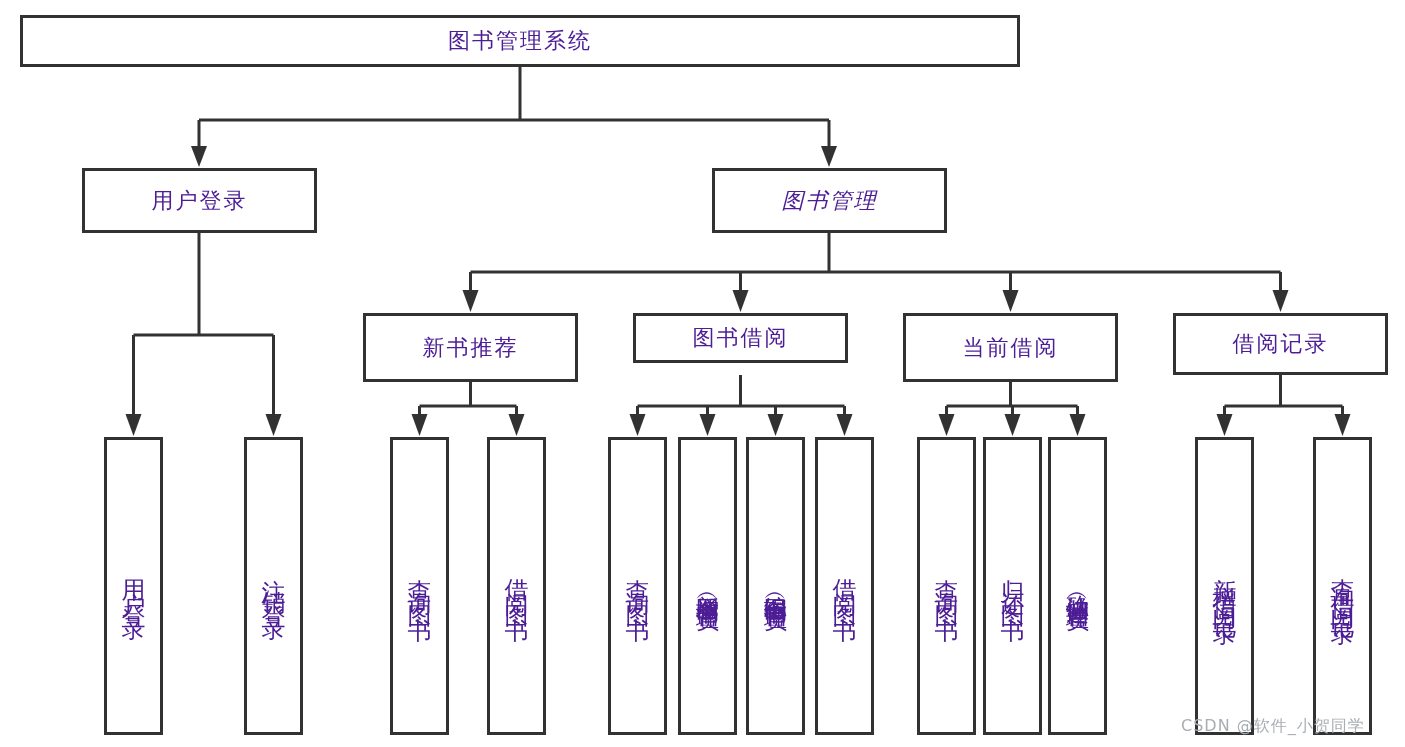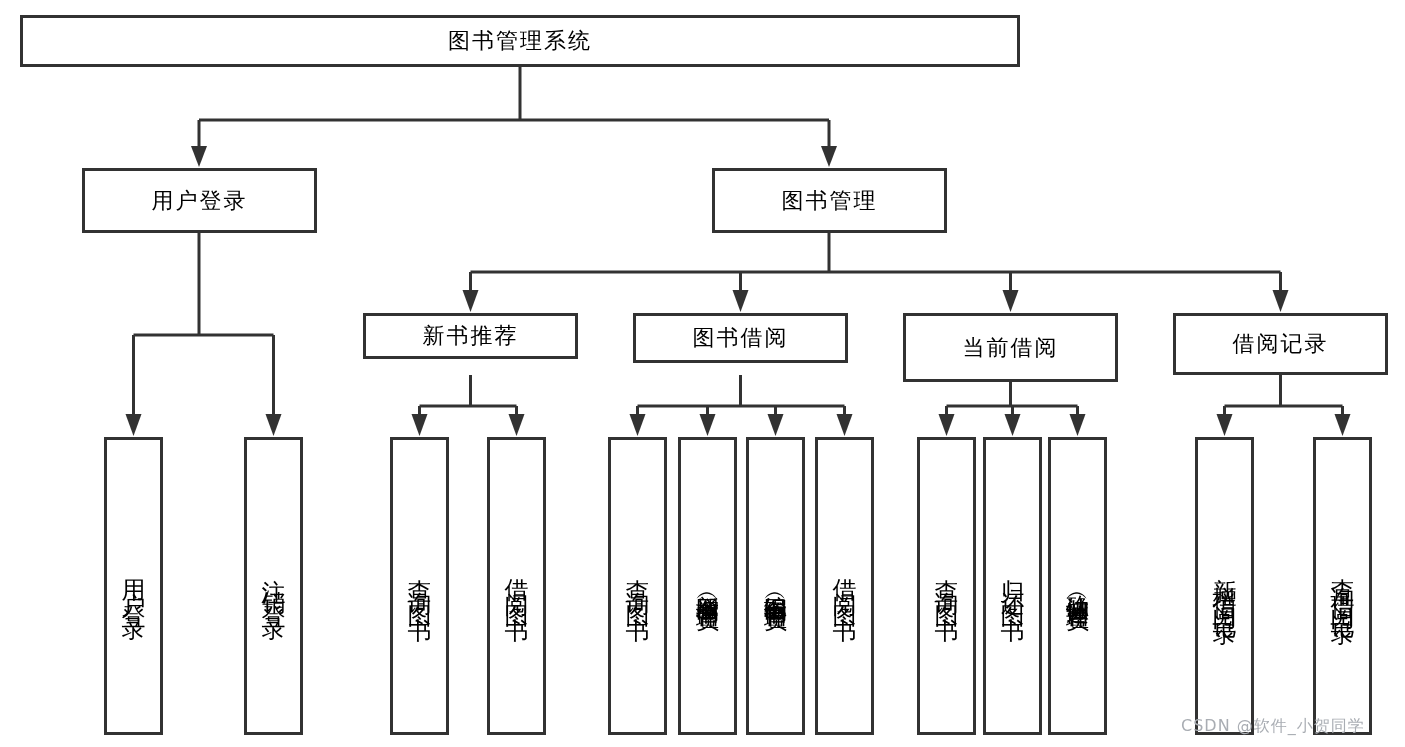--- a/index.html
+++ b/index.html
@@ -20,21 +20,21 @@
     left: 0;
     top: 0;
     width: 1405px;
     height: 747px;
   }
   .box {
     position: absolute;
     box-sizing: border-box;
     background: #ffffff;
     border: 3px solid #323232;
-    color: #000000;
+    color: #4c1d95;
     display: flex;
     align-items: center;
     justify-content: center;
     text-align: center;
   }
   .h-box {
     font-size: 22px;
     letter-spacing: 2px;
   }
   .leaf {
@@ -98,23 +98,23 @@
     <polygon class="ahead" points="1069.5,414 1085.5,414 1077.5,436"></polygon>
 
     <path class="cline" d="M1280.5,375 V406 M1224.5,406 H1342.5 M1224.5,406 V416 M1342.5,406 V416"></path>
     <polygon class="ahead" points="1216.5,414 1232.5,414 1224.5,436"></polygon>
     <polygon class="ahead" points="1334.5,414 1350.5,414 1342.5,436"></polygon>
   </svg>
 
   <div class="box h-box" style="left:20px; top:15px; width:1000px; height:52px;">图书管理系统</div>
 
   <div class="box h-box" style="left:82px; top:168px; width:235px; height:65px;">用户登录</div>
-  <div class="box h-box" style="left:712px; top:168px; width:235px; height:65px;">图书管理</div>
+  <div class="box h-box" style="left:712px; top:168px; width:235px; height:65px;font-style:italic;">图书管理</div>
 
-  <div class="box h-box" style="left:363px; top:313px; width:215px; height:46px;">新书推荐</div>
+  <div class="box h-box" style="left:363px; top:313px; width:215px; height:69px;">新书推荐</div>
   <div class="box h-box" style="left:633px; top:313px; width:215px; height:50px;">图书借阅</div>
   <div class="box h-box" style="left:903px; top:313px; width:215px; height:69px;">当前借阅</div>
   <div class="box h-box" style="left:1173px; top:313px; width:215px; height:62px;">借阅记录</div>
 
   <div class="box leaf" style="left:104px;">用户登录</div>
   <div class="box leaf" style="left:244px;">注销登录</div>
 
   <div class="box leaf" style="left:390px;">查询图书</div>
   <div class="box leaf" style="left:487px;">借阅图书</div>
 

